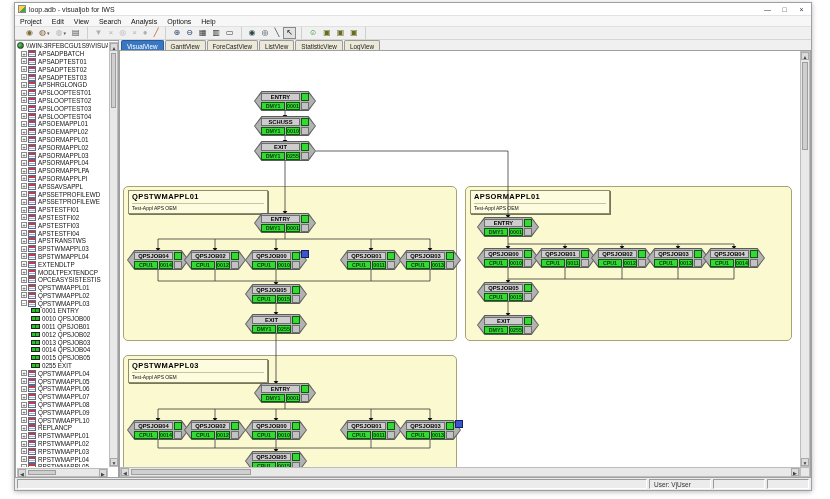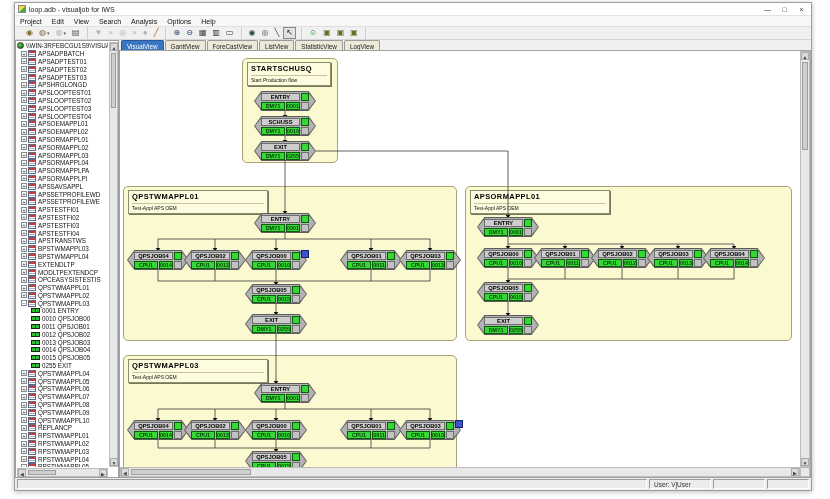--- a/index.html
+++ b/index.html
@@ -459,26 +459,20 @@
       <div class="tabs" id="tabs">
           <div class="tab active">VisualView</div>
           <div class="tab">GanttView</div>
           <div class="tab">ForeCastView</div>
           <div class="tab">ListView</div>
           <div class="tab">StatisticView</div>
           <div class="tab">LogView</div>
         </div>
       <div class="canvas">
         <div class="layer" id="boxes">
-            <div class="dbox" style="left: 122px; top: 7px; width: 96px; height: 105px;">
-              <div class="dhead" style="width: 84px;">
-                <div class="t">STARTSCHUSQ</div>
-                <div class="s">Start Production flow</div>
-              </div>
-            </div>
             <div class="dbox" style="left: 3px; top: 135px; width: 334px; height: 155px;">
               <div class="dhead" style="width: 140px;">
                 <div class="t">QPSTWMAPPL01</div>
                 <div class="s">Test-Appl APS OEM</div>
               </div>
             </div>
             <div class="dbox" style="left: 345px; top: 135px; width: 327px; height: 155px;">
               <div class="dhead" style="width: 140px;">
                 <div class="t">APSORMAPPL01</div>
                 <div class="s">Test-Appl APS OEM</div>

